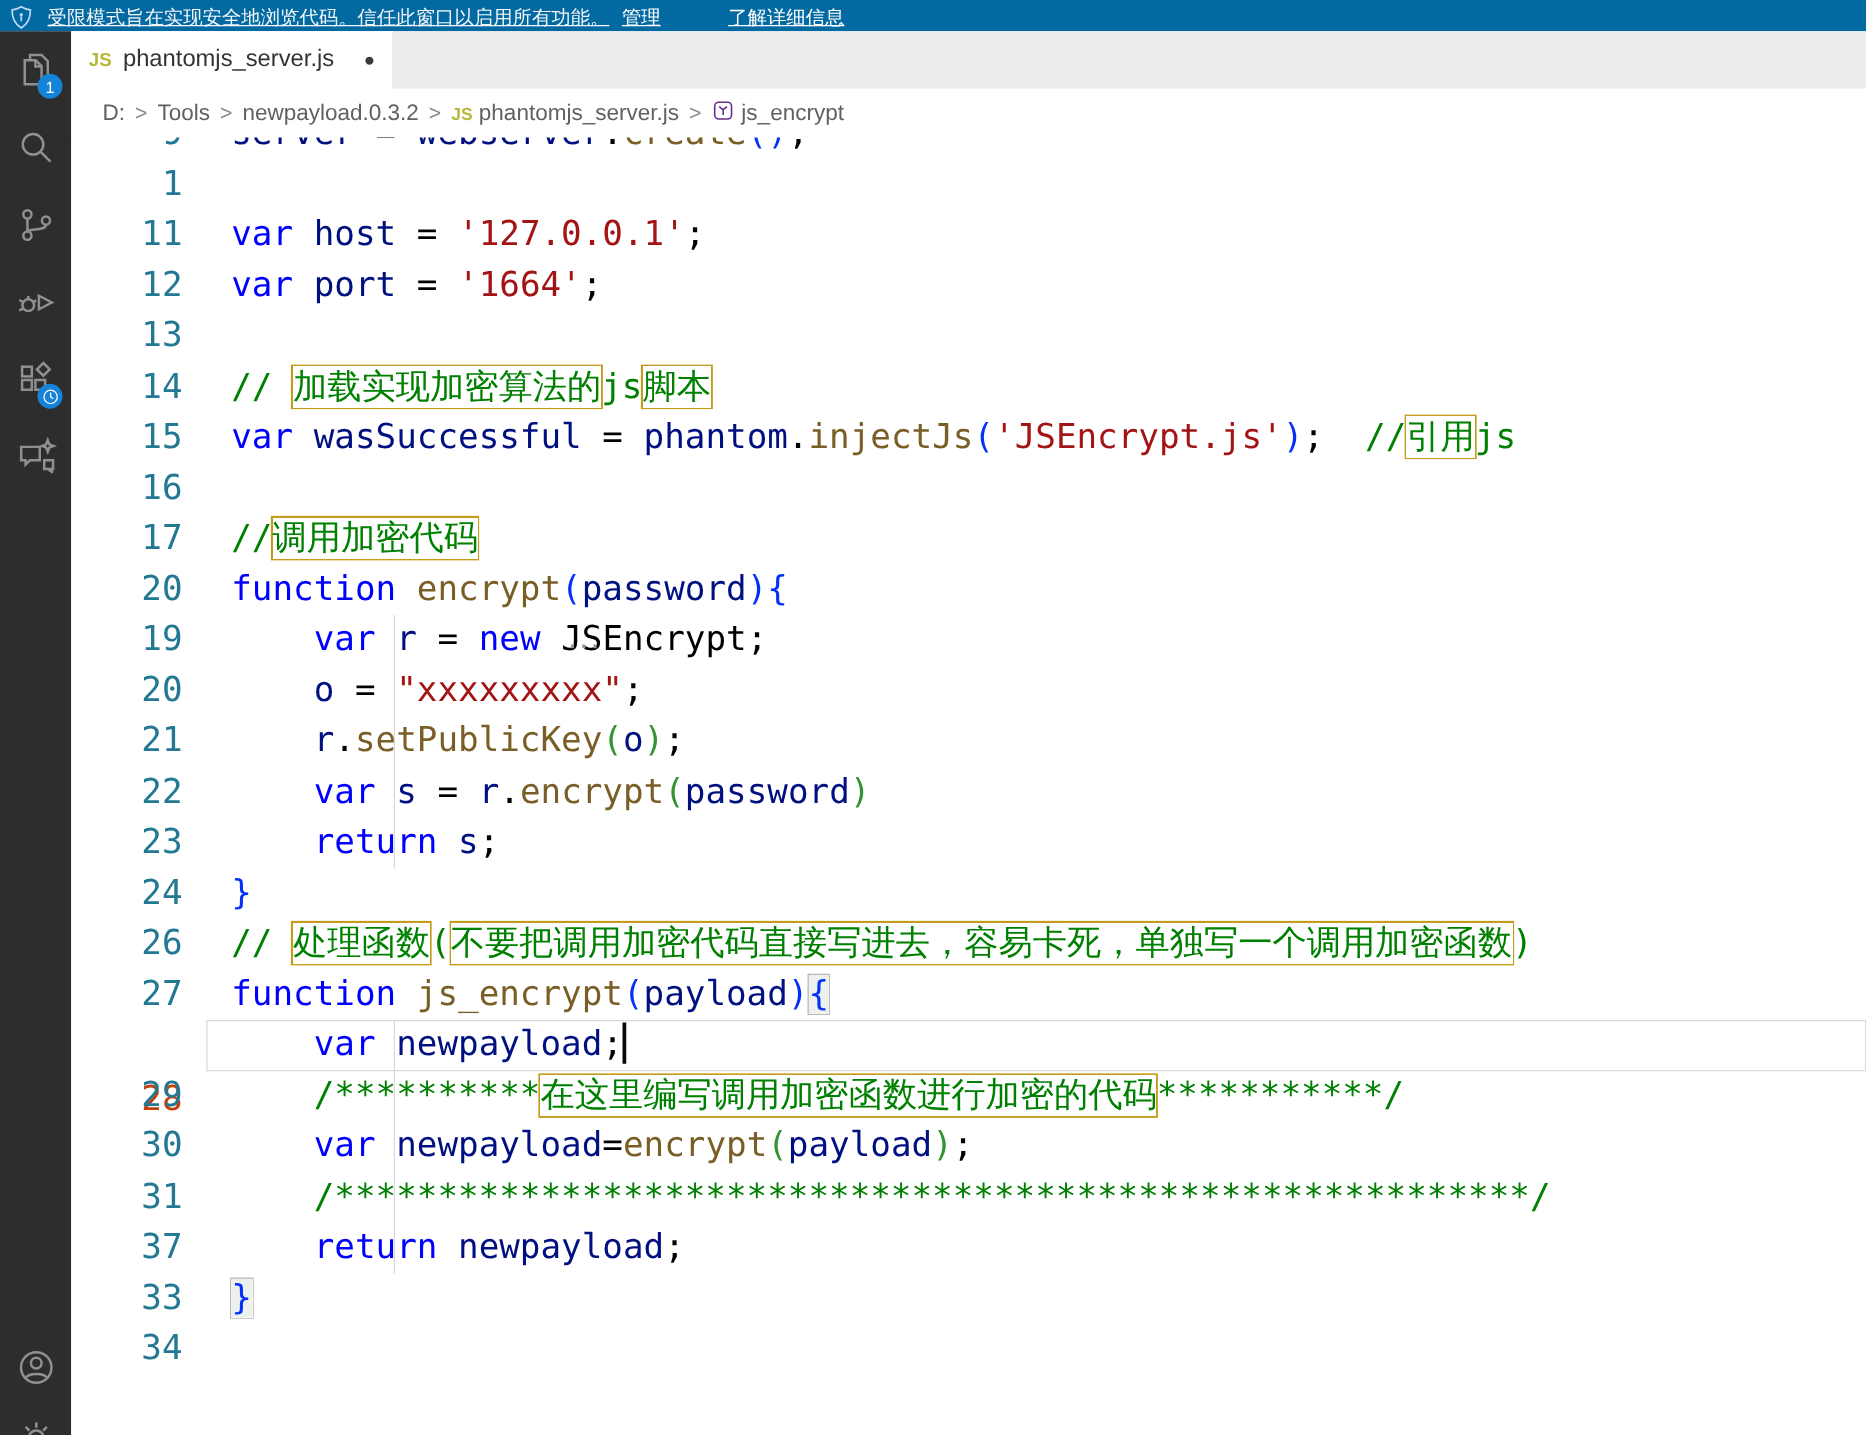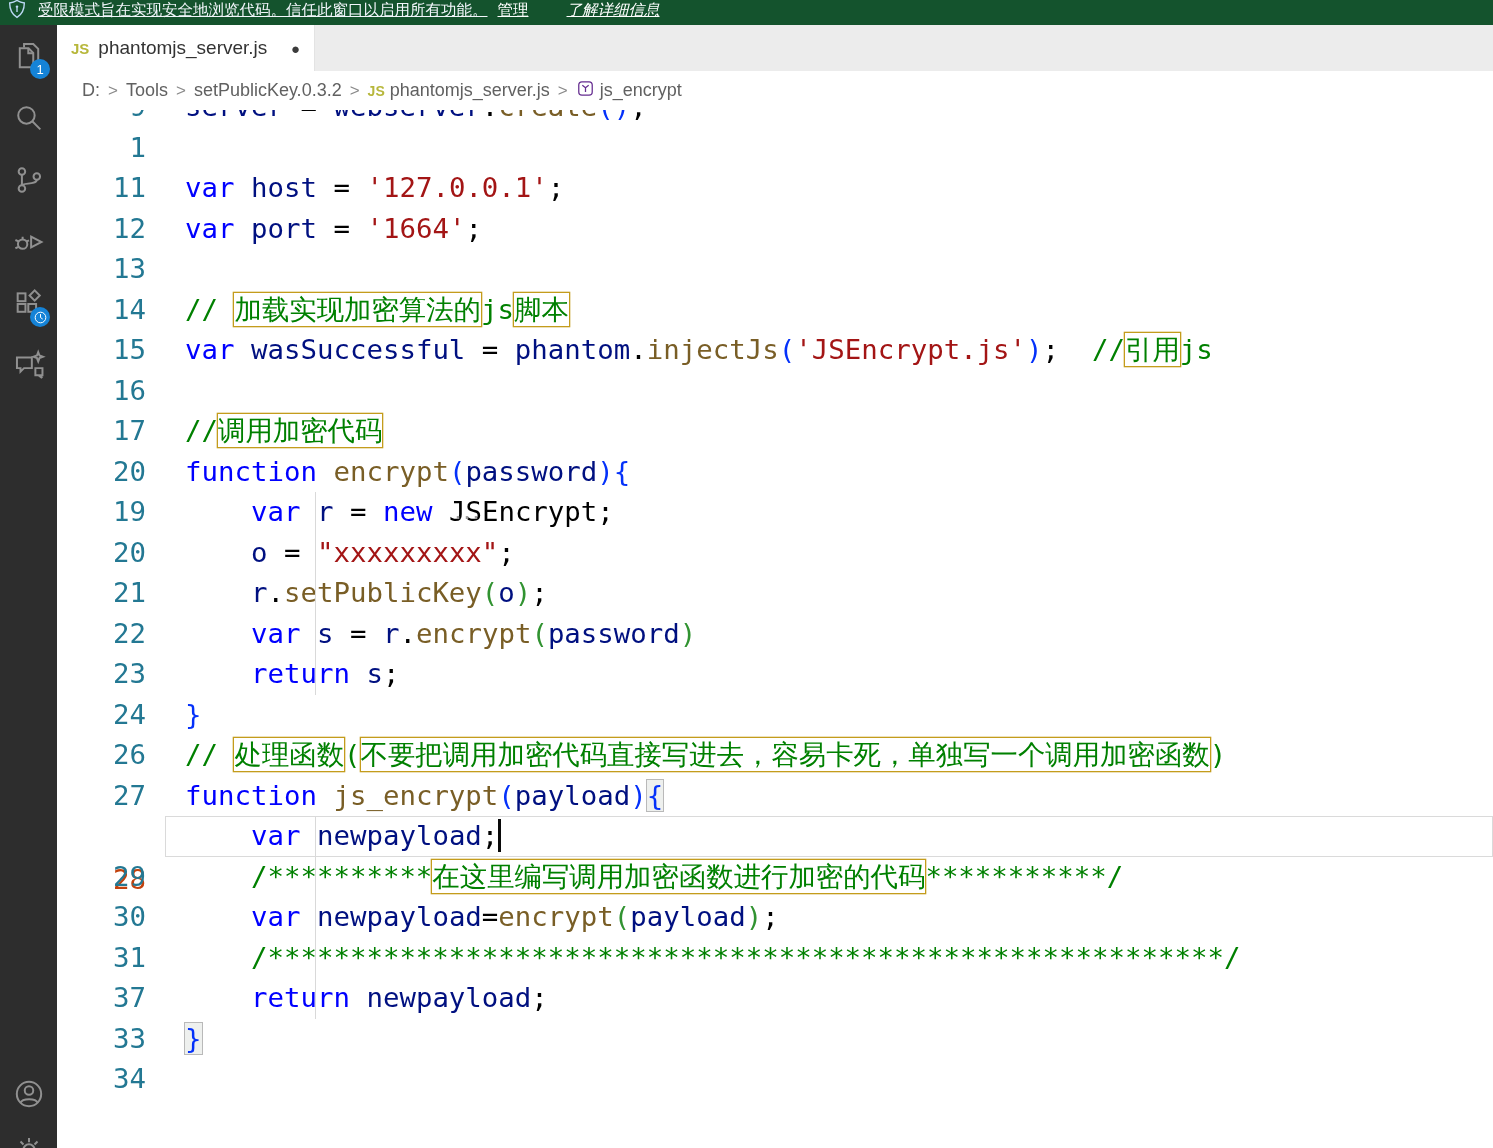--- a/index.html
+++ b/index.html
@@ -1,26 +1,26 @@
 <!DOCTYPE html>
 <html><head>
 <meta charset="utf-8">
 <style>
   * { margin:0; padding:0; box-sizing:border-box; }
   html,body { width:1493px; height:1148px; overflow:hidden; background:#fff;
               font-family:"Liberation Sans", sans-serif; }
 
   
-  .banner { height:25px; background:#14532d; color:#f2f6fb; display:flex;
-            align-items:flex-start; padding:0 6px; font-size:15.5px; gap:10px; }
+  .banner { height:25px; background:#0369a1; color:#f2f6fb; display:flex;
+            align-items:flex-end; padding:0 6px; font-size:15.5px; gap:10px; }
   .banner .bicon { flex:0 0 22px; height:22px; margin-top:-2px; }
   .bmsg { text-decoration:underline; white-space:nowrap; }
   .blink { color:#ffffff; text-decoration:underline; cursor:pointer; white-space:nowrap; }
   .blink.m1 { }
-  .blink.m2 { margin-left:28px;font-style:italic; }
+  .blink.m2 { margin-left:44px; }
 
   .shell { display:flex; height:1123px; }
 
   
   .activitybar { flex:0 0 57px; background:#2d2d2d; display:flex; flex-direction:column;
                  align-items:center; overflow:hidden; }
   .abitem { width:57px; height:62px; display:flex; align-items:center; justify-content:center;
             position:relative; cursor:pointer; }
   .abitem svg { width:34px; height:34px; stroke:#909090; fill:none; stroke-width:1.4; }
   .abbadge { position:absolute; right:7px; bottom:8px; min-width:20px; height:20px;
@@ -169,21 +169,21 @@
         <span class="tablabel">phantomjs_server.js</span>
         <span class="tabdot">●</span>
       </div>
     </div>
 
     <div class="breadcrumb">
       <span class="bcitem">D:</span>
       <span class="bcsep">&gt;</span>
       <span class="bcitem">Tools</span>
       <span class="bcsep">&gt;</span>
-      <span class="bcitem">setPublicKey.0.3.2</span>
+      <span class="bcitem">newpayload.0.3.2</span>
       <span class="bcsep">&gt;</span>
       <span class="bcitem">
         <span class="bc-js">JS</span>
         <span>phantomjs_server.js</span>
       </span>
       <span class="bcsep">&gt;</span>
       <span class="bcitem">
         <span class="bc-sym">
           <svg viewBox="0 0 24 24">
             <rect x="3.5" y="3.5" width="17" height="17" rx="4"></rect>

